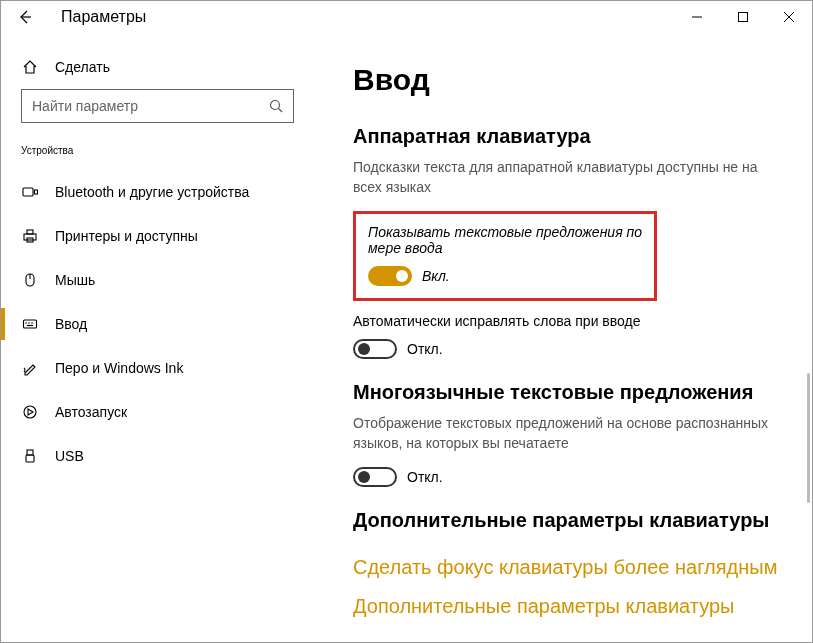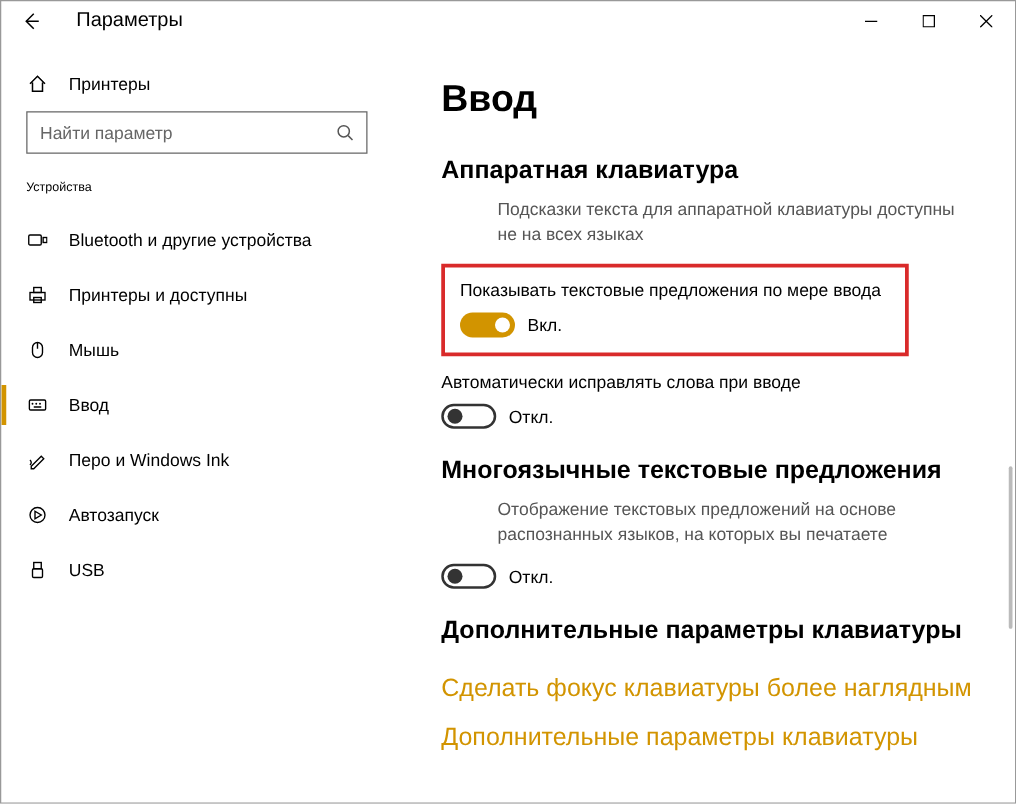--- a/index.html
+++ b/index.html
@@ -41,39 +41,40 @@
   }
   .nav li .icon { width:18px; display:flex; justify-content:center; margin-right:16px; }
   .nav li.active::before {
     content:""; position:absolute; left:0; top:6px; bottom:6px; width:4px; background:#d29400;
   }
   .content {
     flex:1; padding: 30px 30px 0 32px; overflow-y:auto; position:relative;
   }
   .content h1 { font-size:30px; font-weight:600; margin-bottom:28px; }
   .content h2 { font-size:20px; font-weight:600; margin: 22px 0 10px 0; }
-  .desc { font-size:14px; color:#555; line-height:1.4; margin-bottom:14px;margin-left:45px; }
+  .desc { font-size:14px; color:#555; line-height:1.4; margin-bottom:14px; }
   .setting { margin-bottom: 14px; }
   .setting .label { font-size:14px; margin-bottom:10px; }
   .toggle-row { display:flex; align-items:center; gap:10px; }
   .toggle {
     width:44px; height:20px; border-radius:10px; position:relative; cursor:pointer;
   }
   .toggle.on { background:#d29400; }
   .toggle.off { background:#fff; border:2px solid #333; }
   .knob {
     width:12px; height:12px; border-radius:50%; position:absolute; top:50%; transform:translateY(-50%);
   }
   .toggle.on .knob { background:#fff; right:4px; }
   .toggle.off .knob { background:#333; left:3px; }
   .toggle-text { font-size:14px; }
   .link { color:#d29400; font-size:20px; cursor:pointer; display:inline-block; margin-top:14px; }
   .highlight-box {
     border:3px solid #d92a2a; padding: 10px 12px 12px 12px; margin-bottom:12px;
-    width: 374px;
+    width: 304px;
+    font-style: italic;
   }
   .vscroll {
     position:absolute; right:2px; top:340px; width:3px; height:130px; background:#bbb; border-radius:2px;
   }
   svg { display:block; }
 </style>
 </head>
 <body>
 
 <div class="window">
@@ -108,21 +109,21 @@
 
   <div class="body">
 
     <div class="sidebar">
       <div class="home">
         <span class="icon">
           <svg width="16" height="16" viewBox="0 0 16 16">
               <path d="M2 8 L8 2 L14 8 M4 7 V14 H12 V7" fill="none" stroke="#000" stroke-width="1.2"></path>
             </svg>
         </span>
-        <span>Принтеры</span>
+        <span>Сделать</span>
       </div>
       <div class="search-wrap">
         <div class="search">
           <input type="text" placeholder="Найти параметр" style="">
           <span class="sicon">
             <svg width="14" height="14" viewBox="0 0 14 14">
                 <circle cx="6" cy="6" r="4.5" fill="none" stroke="#555" stroke-width="1.2"></circle>
                 <line x1="9.5" y1="9.5" x2="13" y2="13" stroke="#555" stroke-width="1.2"></line>
               </svg>
           </span>

